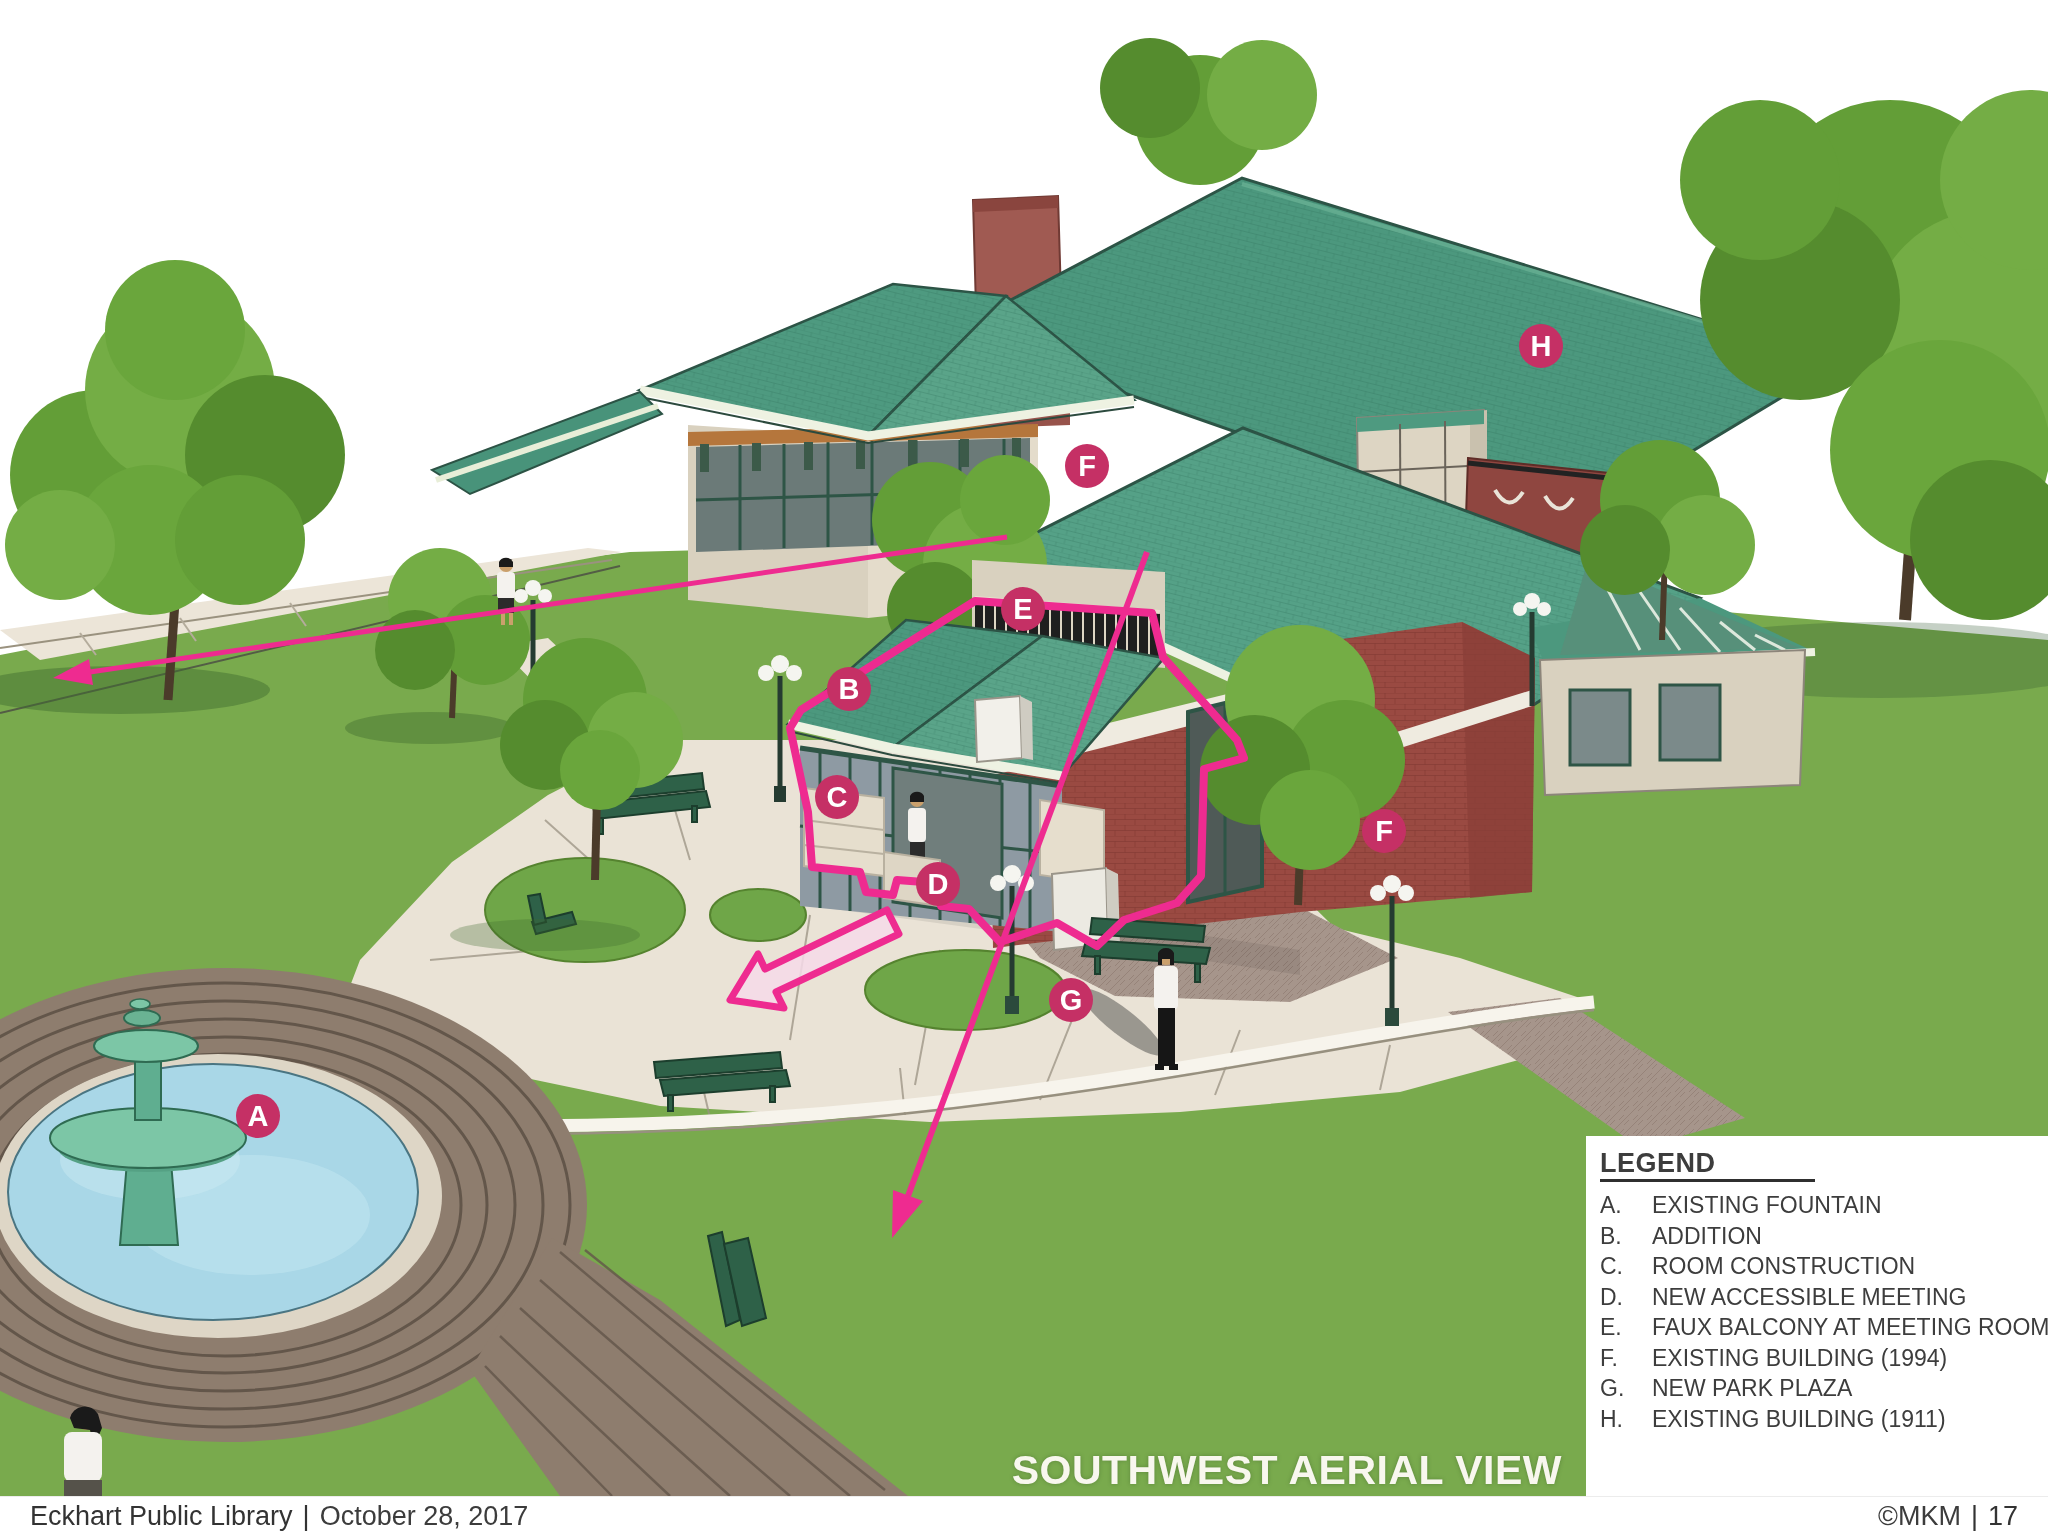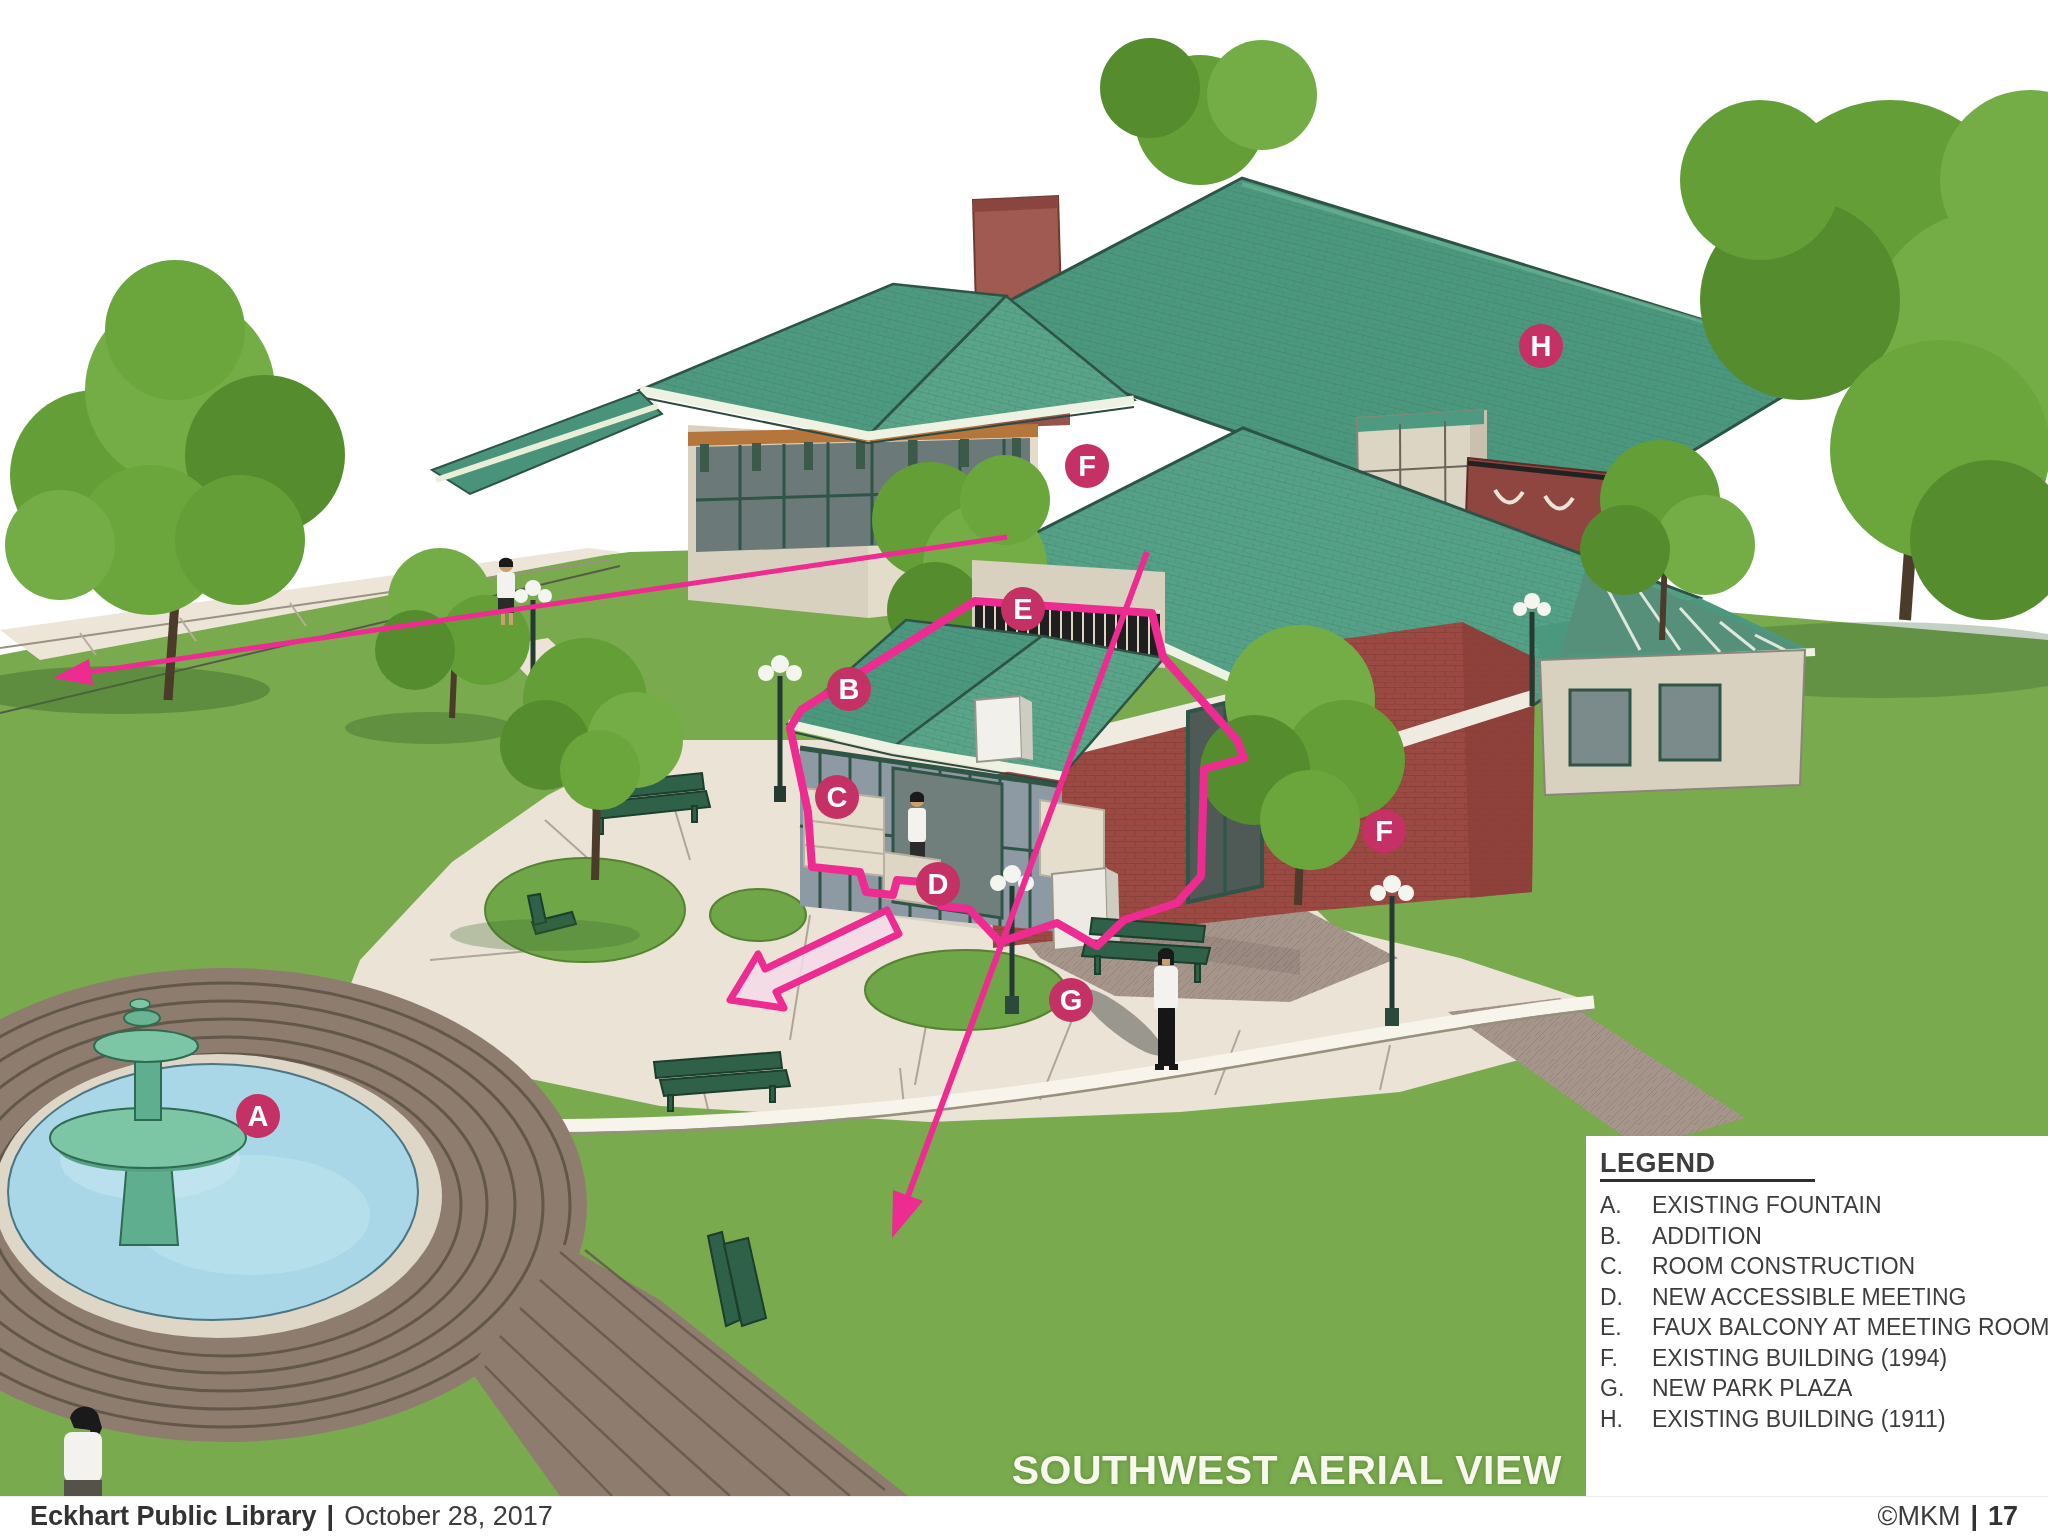--- a/index.html
+++ b/index.html
@@ -18,21 +18,21 @@
   .legend-panel{position:absolute;left:1586px;top:1136px;width:511px;height:360px;
                 background:#ffffff;color:#3d3d3d;}
   .legend-title{display:inline-block;margin:12px 0 8px 14px;font-size:27px;font-weight:bold;
                 letter-spacing:.5px;border-bottom:3px solid #2f2f2f;min-width:215px;}
   .legend-row{display:flex;margin-left:14px;font-size:23px;line-height:30.5px;}
   .lg-key{width:52px;flex:none;}
   .lg-lines{flex:1;}
   .footer{position:absolute;left:0;top:1496px;width:2048px;height:40px;background:#ffffff;
           border-top:1px solid #ececec;display:flex;align-items:center;justify-content:space-between;
           padding:0 30px;box-sizing:border-box;font-size:27px;color:#3c3c3c;}
-  .footer b{font-weight:bold;color:#333;}
+  .footer b{font-weight:normal;color:#333;}
   .fgap{display:inline-block;width:10px;}
 </style>
 </head>
 <body>
 
 <div id="stage">
 
 <svg id="scene" width="2048" height="1536" viewBox="0 0 2048 1536">
   <defs>
     <pattern id="shingle" width="16" height="9" patternUnits="userSpaceOnUse" patternTransform="rotate(14)">

